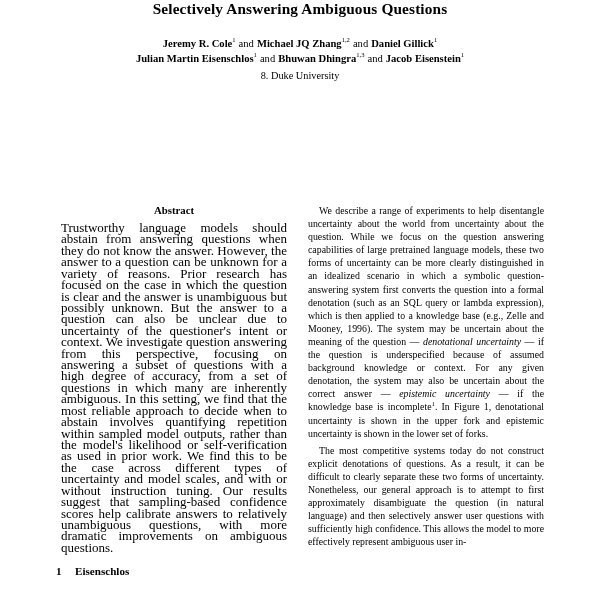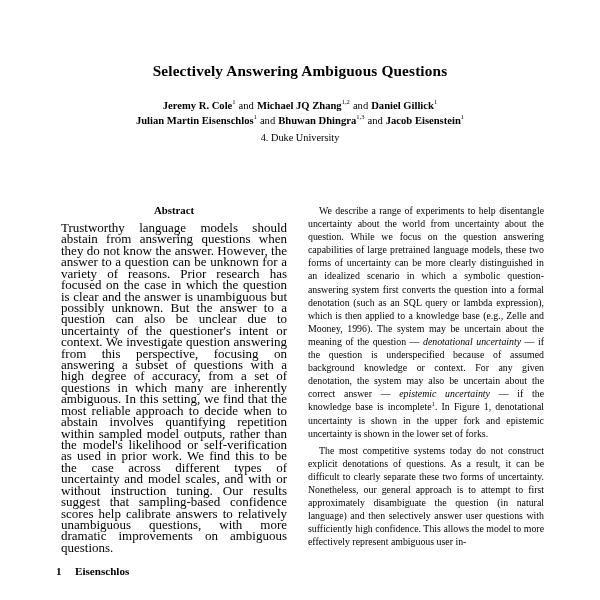--- a/index.html
+++ b/index.html
@@ -18,21 +18,20 @@
   .page {
     position: relative;
     width: 600px;
     height: 600px;
     background: #ffffff;
     overflow: hidden;
   }
 
   
   .title-block {
-    padding-top: 62px;
     text-align: center;
   }
   .paper-title {
     font-size: 15.3px;
     font-weight: bold;
     letter-spacing: 0.15px;
     line-height: 1.2;
   }
 
   .authors {
@@ -141,21 +140,21 @@
 
 <div class="page">
 
   <div class="title-block">
     <div class="paper-title">Selectively Answering Ambiguous Questions</div>
     <div class="authors">
         <div class="arow"><span>Jeremy R. Cole<sup>1</sup></span><span class="conj">and</span><span>Michael JQ Zhang<sup>1,2</sup></span><span class="conj">and</span><span>Daniel Gillick<sup>1</sup></span></div>
         <div class="arow"><span>Julian Martin Eisenschlos<sup>1</sup></span><span class="conj">and</span><span>Bhuwan Dhingra<sup>1,3</sup></span><span class="conj">and</span><span>Jacob Eisenstein<sup>1</sup></span></div>
       </div>
     <div class="affils">
-        <div>4. Duke University</div>
+        <div>8. Duke University</div>
       </div>
   </div>
 
   <div class="columns">
 
     <div class="col col-left">
       <div class="abstract-head">Abstract</div>
       <div class="abstract-body">Trustworthy language models should abstain from answering questions when they do not know the answer. However, the answer to a question can be unknown for a variety of reasons. Prior research has focused on the case in which the question is clear and the answer is unambiguous but possibly unknown. But the answer to a question can also be unclear due to uncertainty of the questioner's intent or context. We investigate question answering from this perspective, focusing on answering a subset of questions with a high degree of accuracy, from a set of questions in which many are inherently ambiguous. In this setting, we find that the most reliable approach to decide when to abstain involves quantifying repetition within sampled model outputs, rather than the model's likelihood or self-verification as used in prior work. We find this to be the case across different types of uncertainty and model scales, and with or without instruction tuning. Our results suggest that sampling-based confidence scores help calibrate answers to relatively unambiguous questions, with more dramatic improvements on ambiguous questions.</div>
 
       <div class="section-head">

